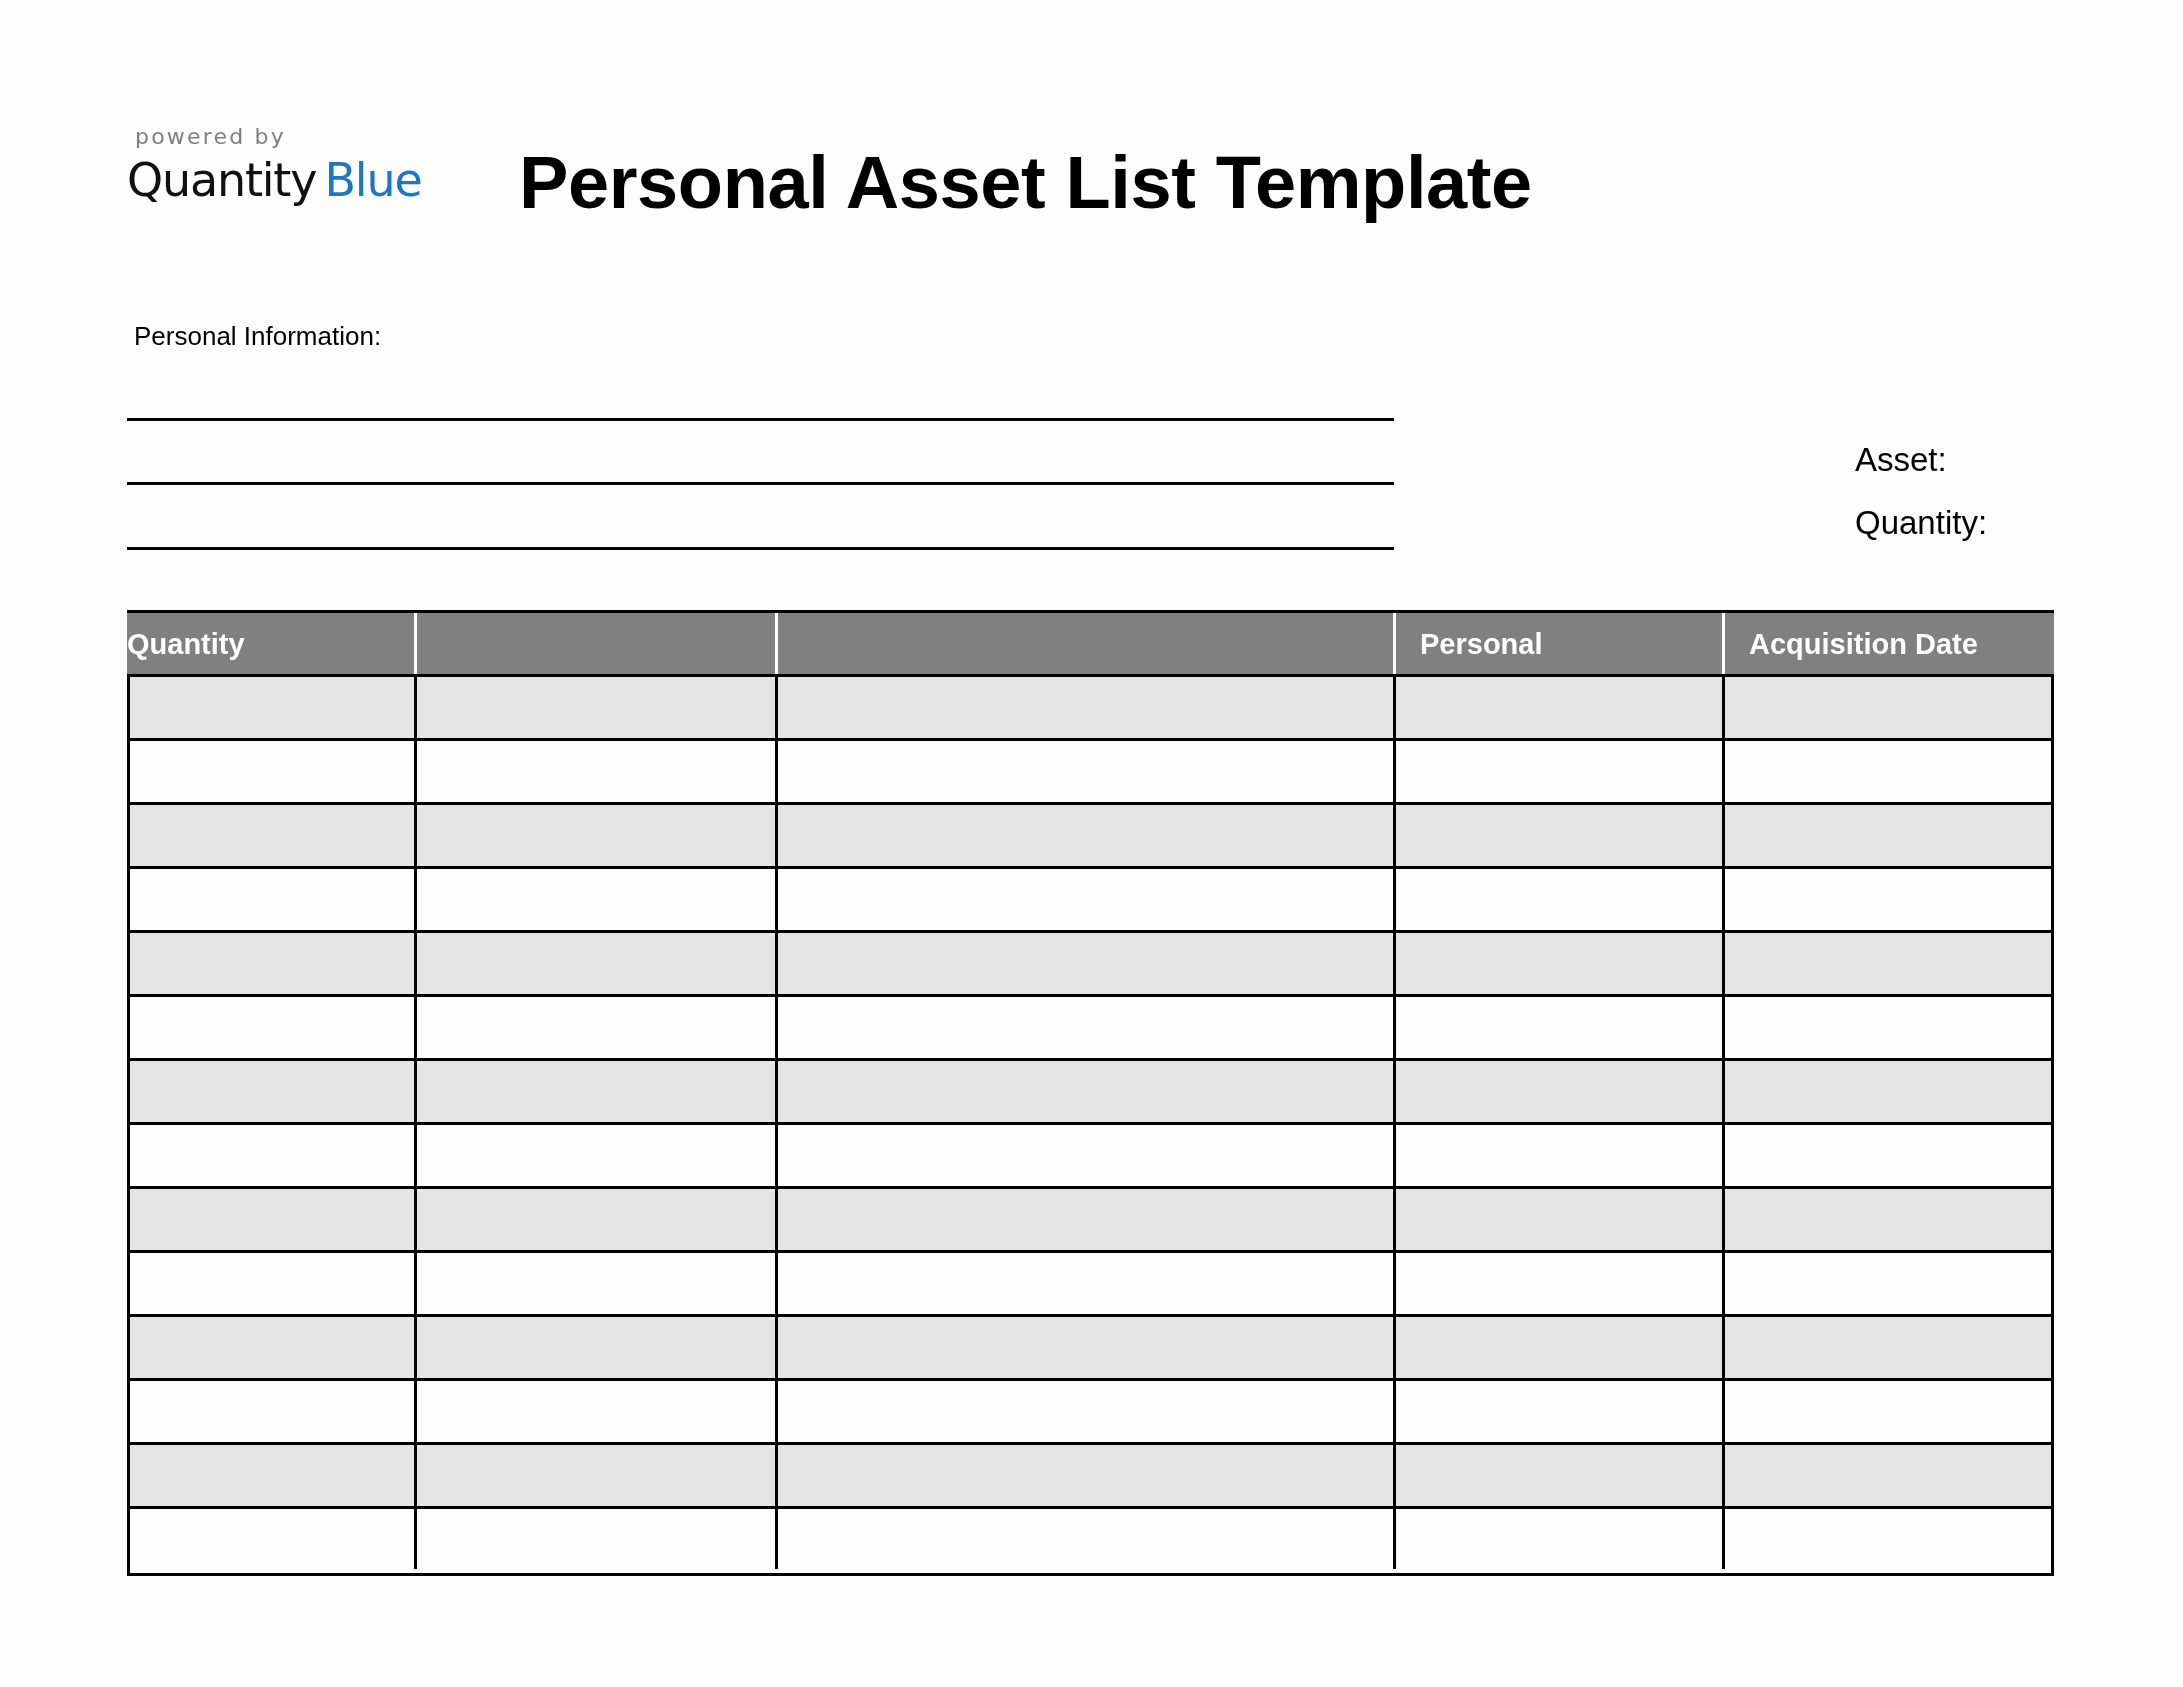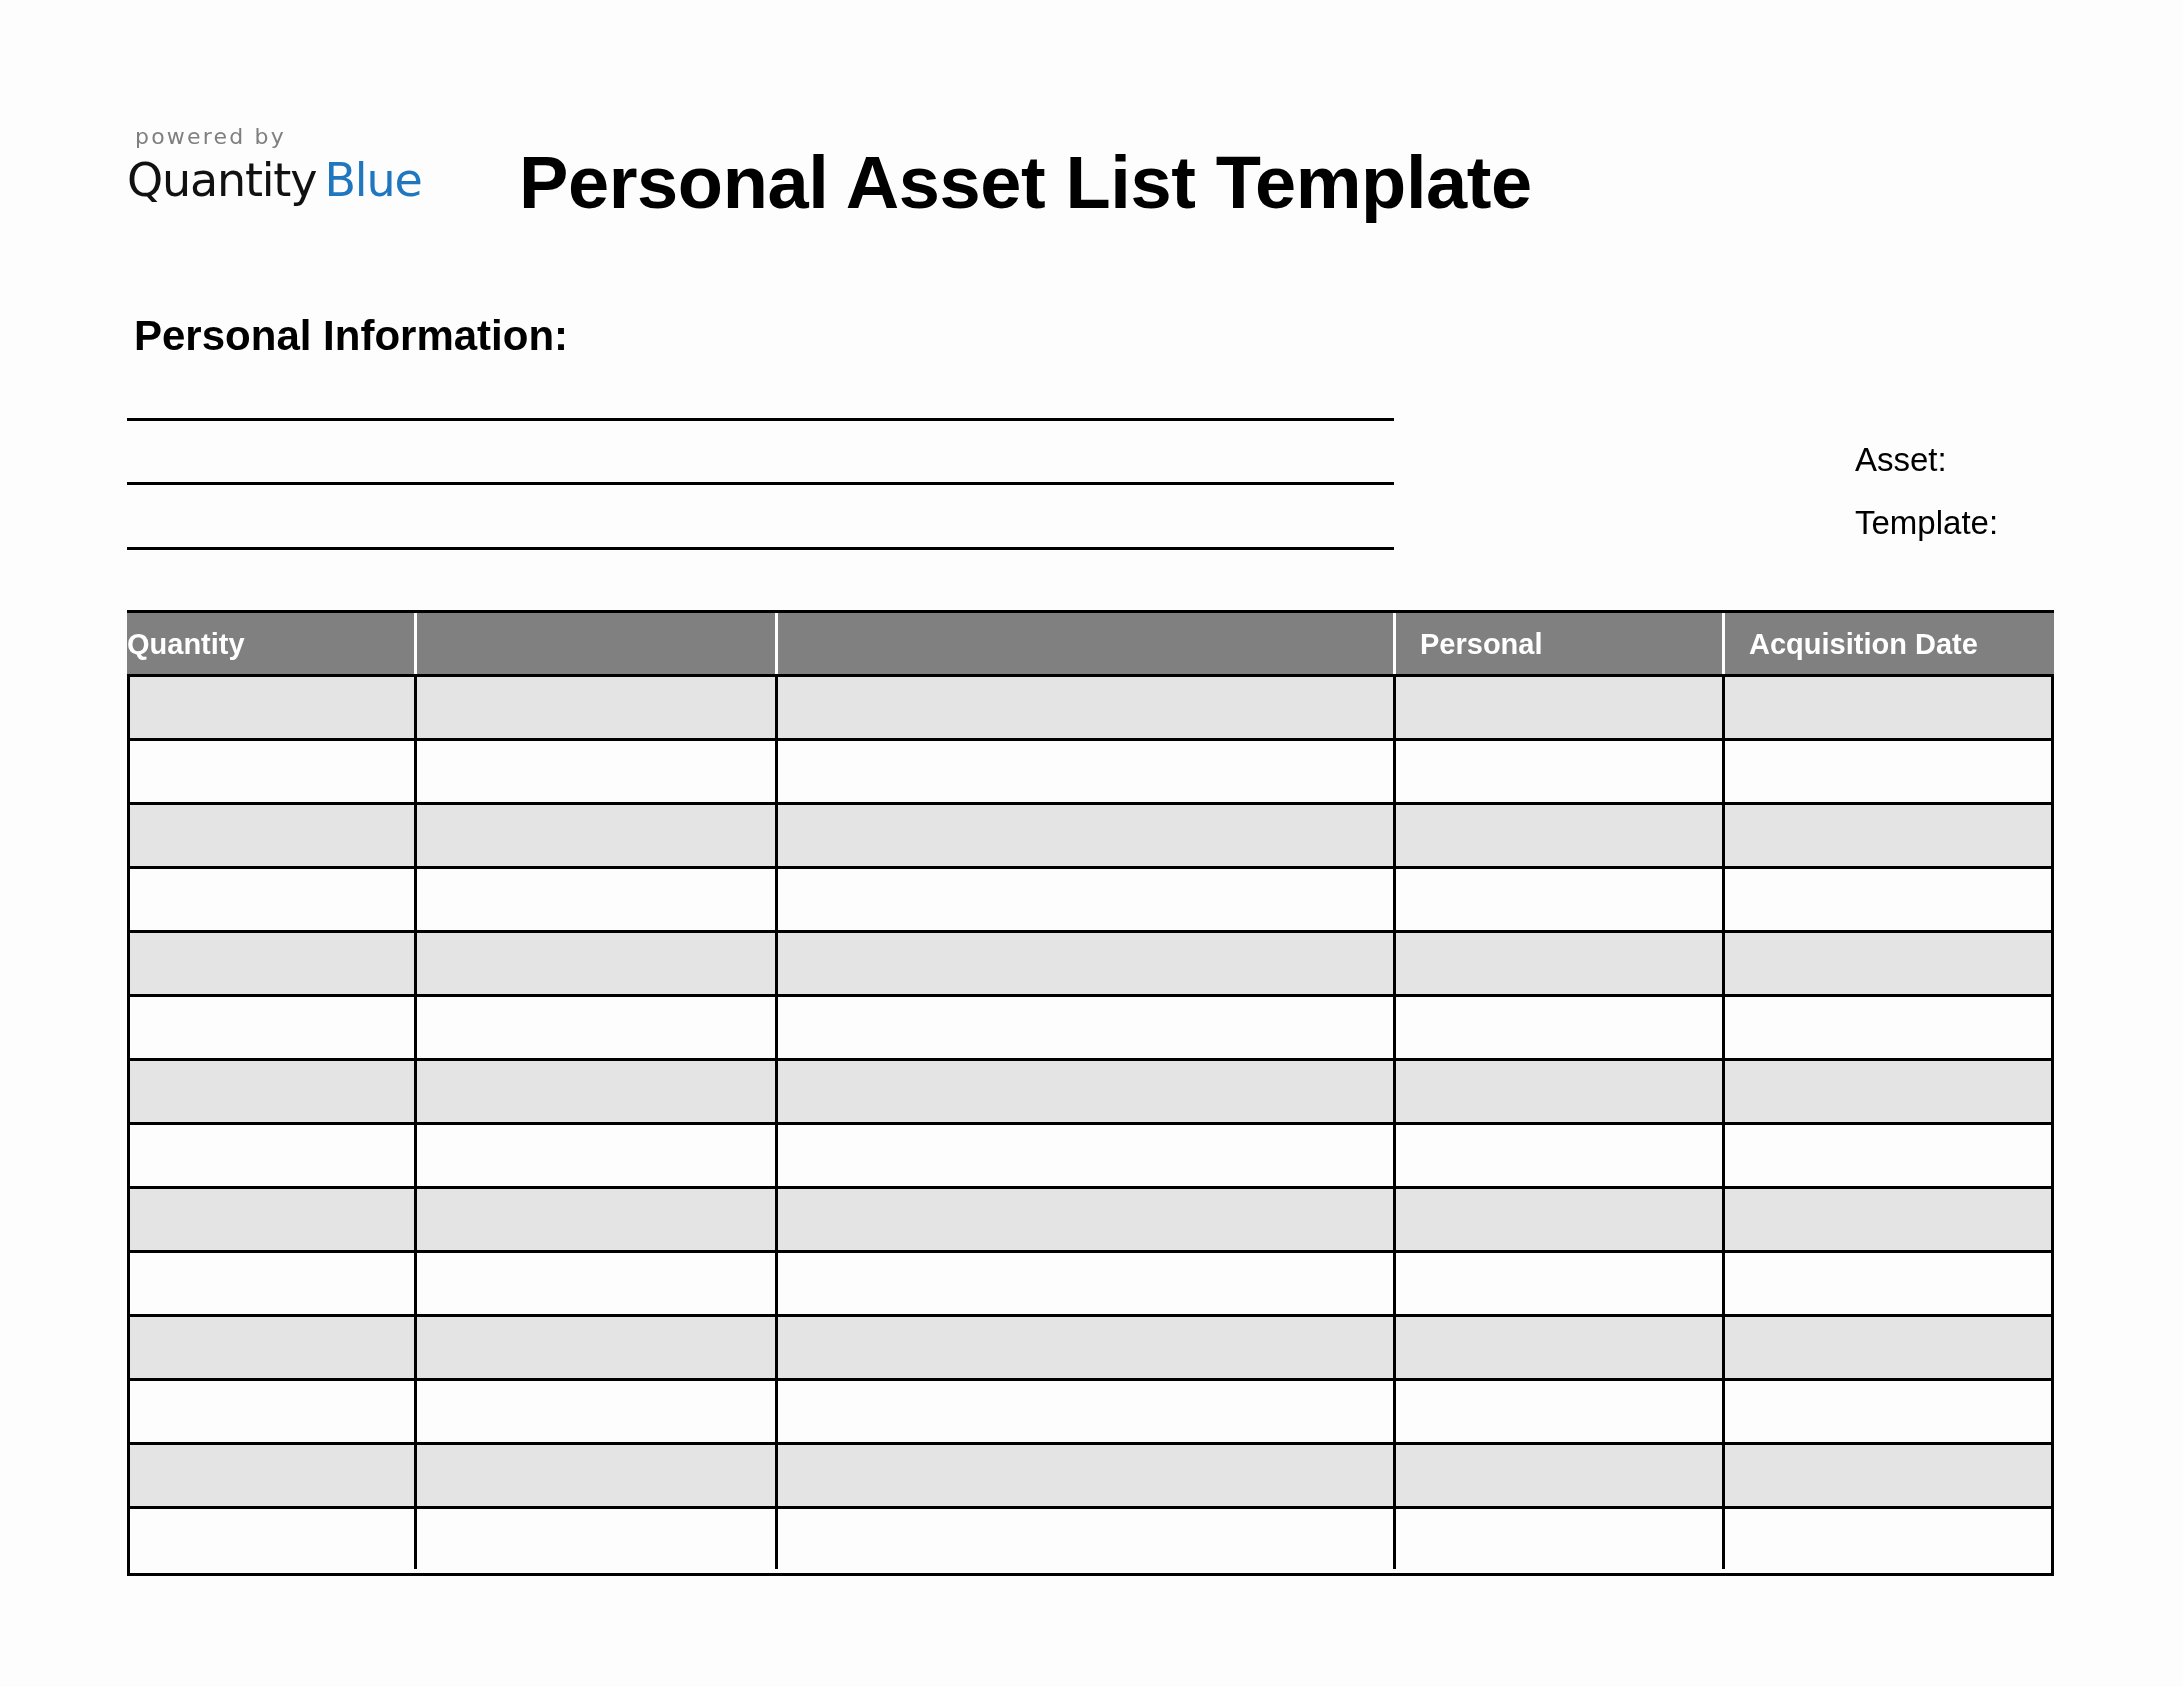--- a/index.html
+++ b/index.html
@@ -24,21 +24,21 @@
   }
   .brand .general { color: #111; }
   .brand .blue { color: #1f77c0; margin-left: 8.3px; }
   .title {
     left: 519px; top: 141px;
     font-size: 74px; font-weight: bold; line-height: 83px;
     white-space: nowrap; letter-spacing: -0.4px;
   }
   .pi-label {
     left: 134px; top: 318px;
-    font-size: 42px; font-weight: bold; line-height: 36px; white-space: nowrap;
+    font-size: 26px; font-weight: normal; line-height: 36px; white-space: nowrap;
   }
   .info-line {
     left: 127px; width: 1267px; height: 3.3px; background: #000;
   }
   .side-label {
     left: 1855px; font-size: 33px; line-height: 38px; white-space: nowrap;
   }
   .table {
     left: 127px; top: 610px; width: 1927px;
   }
@@ -74,21 +74,21 @@
 </div>
 
 <div class="abs title">Personal Asset List Template</div>
 
 <div class="abs pi-label">Personal Information:</div>
 <div class="abs info-line" style="top:418px"></div>
 <div class="abs info-line" style="top:482px"></div>
 <div class="abs info-line" style="top:547px"></div>
 
 <div class="abs side-label" style="top:441px">Asset:</div>
-<div class="abs side-label" style="top:504px">Template:</div>
+<div class="abs side-label" style="top:504px">Quantity:</div>
 
 <div class="abs table">
   <div class="thead">
     <div class="th" style="left:0;width:289px;text-align:left;">Quantity</div>
     <div class="th-sep" style="left:287px"></div>
     <div class="th-sep" style="left:648px"></div>
     <div class="th-sep" style="left:1266px"></div>
     <div class="th" style="left:1293px;width:298px;">Personal</div>
     <div class="th-sep" style="left:1595px"></div>
     <div class="th" style="left:1622px;width:298px;">Acquisition Date</div>

